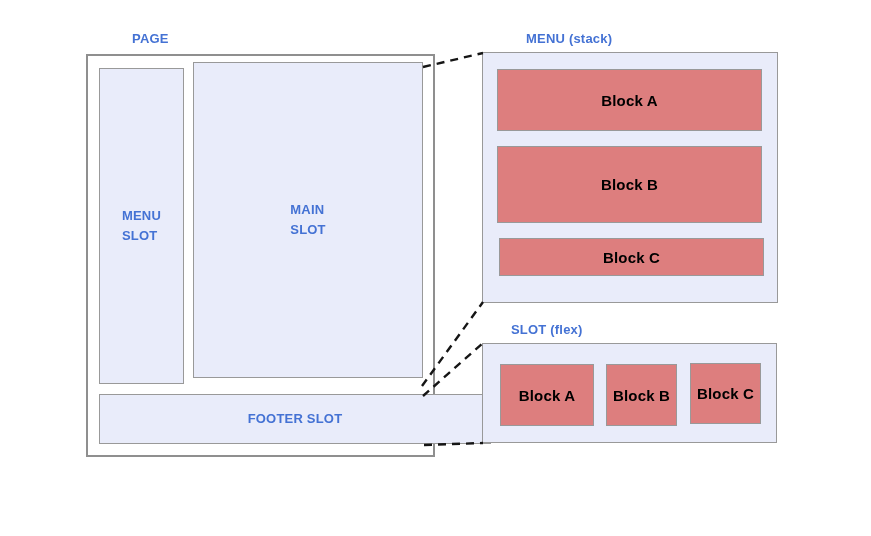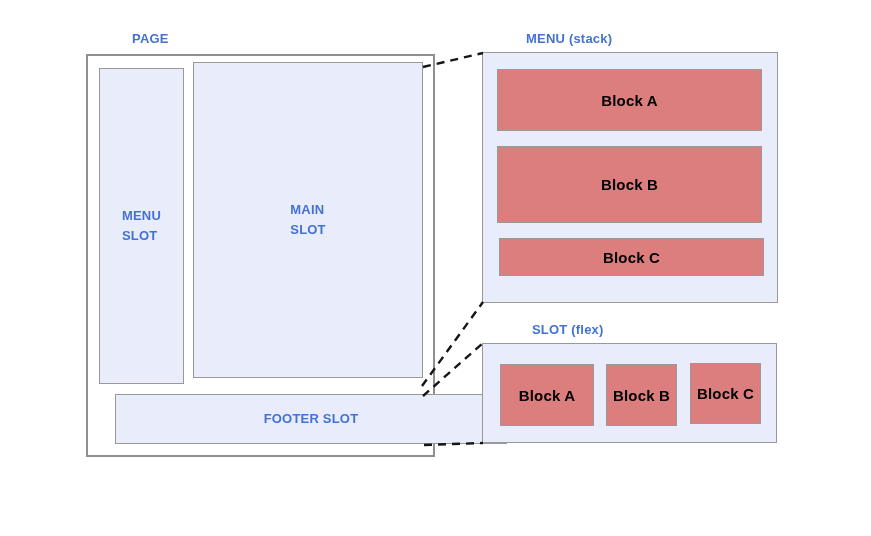--- a/index.html
+++ b/index.html
@@ -57,40 +57,40 @@
 
   <div class="pagebox">
     <div class="slot" style="left:11px;top:12px;width:85px;height:316px;">
       <span class="slot-label">MENU
 SLOT</span>
     </div>
     <div class="slot" style="left:105px;top:6px;width:230px;height:316px;">
       <span class="slot-label">MAIN
 SLOT</span>
     </div>
-    <div class="slot" style="left:11px;top:338px;width:392px;height:50px;margin-left:16px;">
+    <div class="slot" style="left:11px;top:338px;width:392px;height:50px;">
       <span class="slot-label">FOOTER SLOT</span>
     </div>
   </div>
 
   <div class="dlabel" style="left:482px;top:31px;">MENU (stack)</div>
 
   <div class="panel" style="left:482px;top:52px;width:296px;height:251px;">
     <div class="block" style="left:14px;top:16px;width:265px;height:62px;">
       <span class="block-label">Block A</span>
     </div>
     <div class="block" style="left:14px;top:93px;width:265px;height:77px;">
       <span class="block-label">Block B</span>
     </div>
     <div class="block" style="left:16px;top:185px;width:265px;height:38px;">
       <span class="block-label">Block C</span>
     </div>
   </div>
 
-  <div class="dlabel" style="left:488px;top:322px;">SLOT (flex)</div>
+  <div class="dlabel" style="left:467px;top:322px;">SLOT (flex)</div>
 
   <div class="panel" style="left:482px;top:343px;width:295px;height:100px;">
     <div class="block" style="left:17px;top:20px;width:94px;height:62px;">
       <span class="block-label">Block A</span>
     </div>
     <div class="block" style="left:123px;top:20px;width:71px;height:62px;">
       <span class="block-label">Block B</span>
     </div>
     <div class="block" style="left:207px;top:19px;width:71px;height:61px;">
       <span class="block-label">Block C</span>

